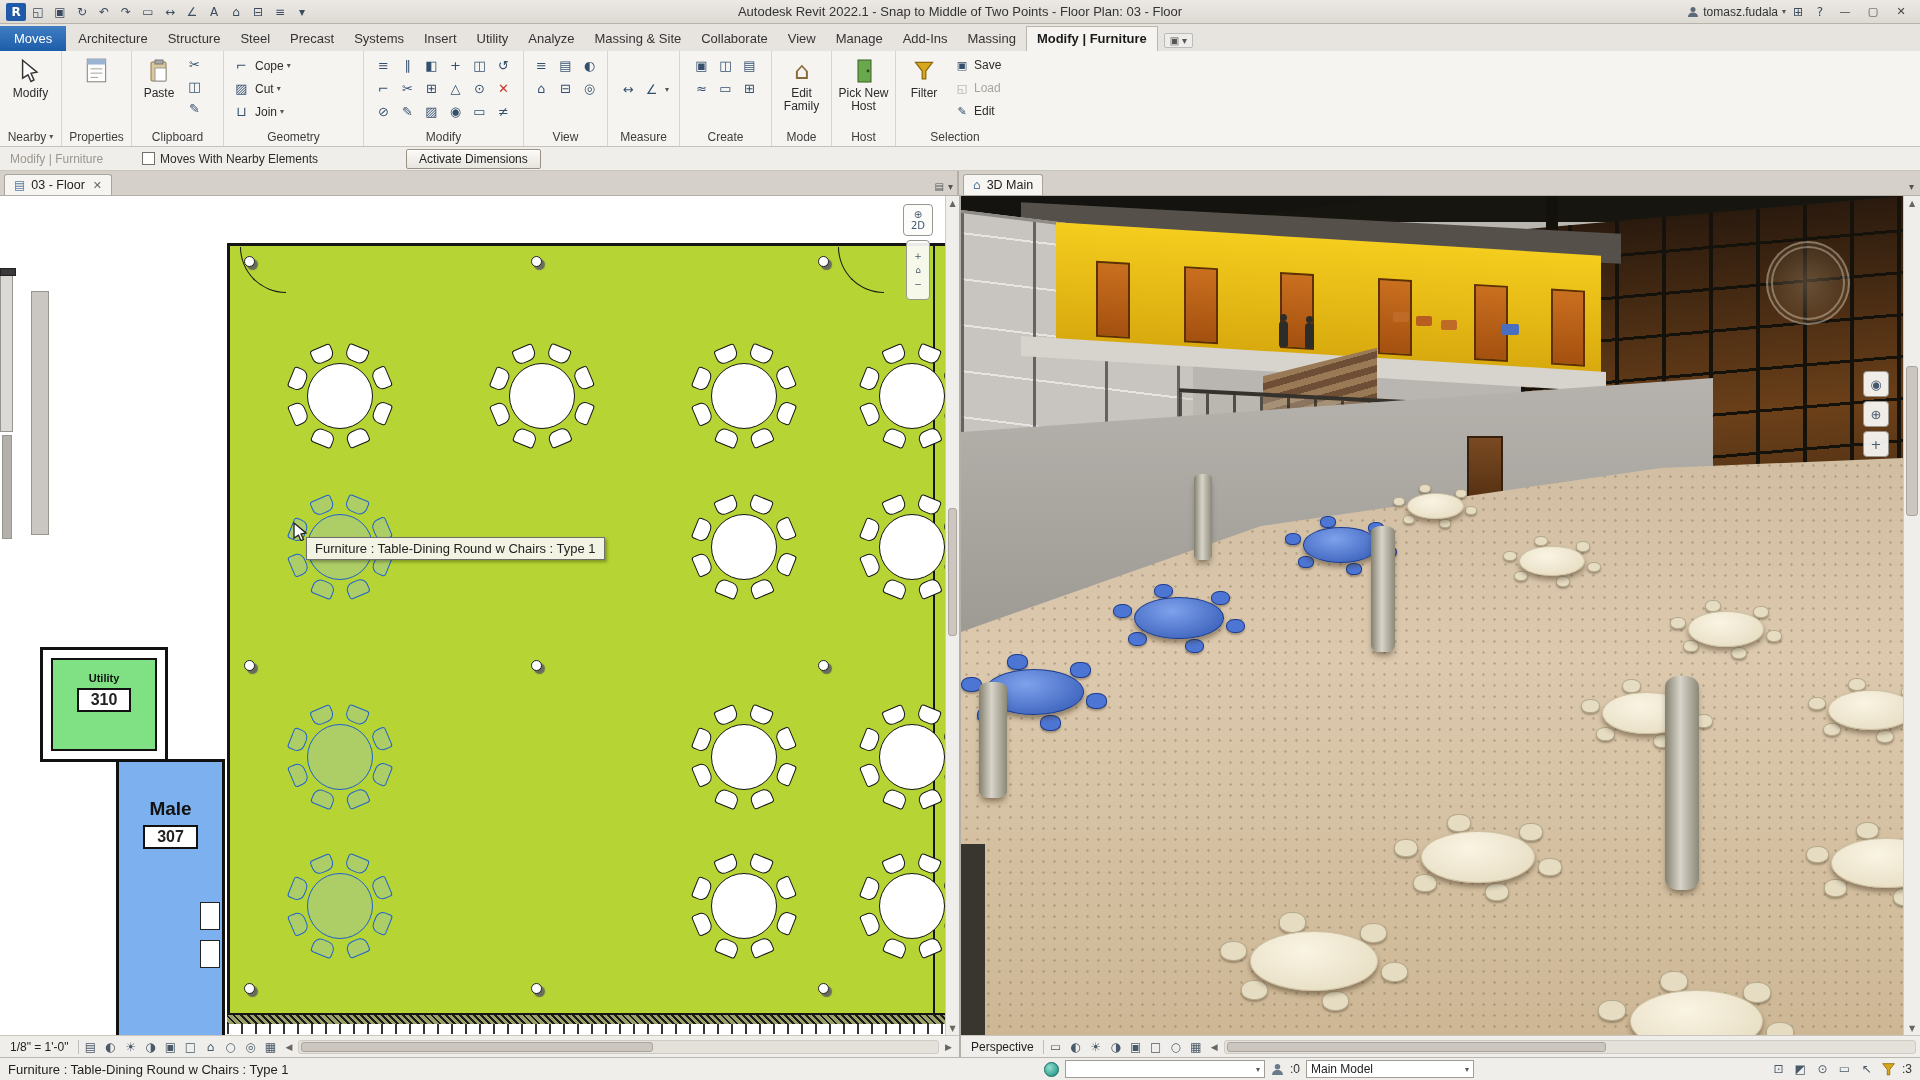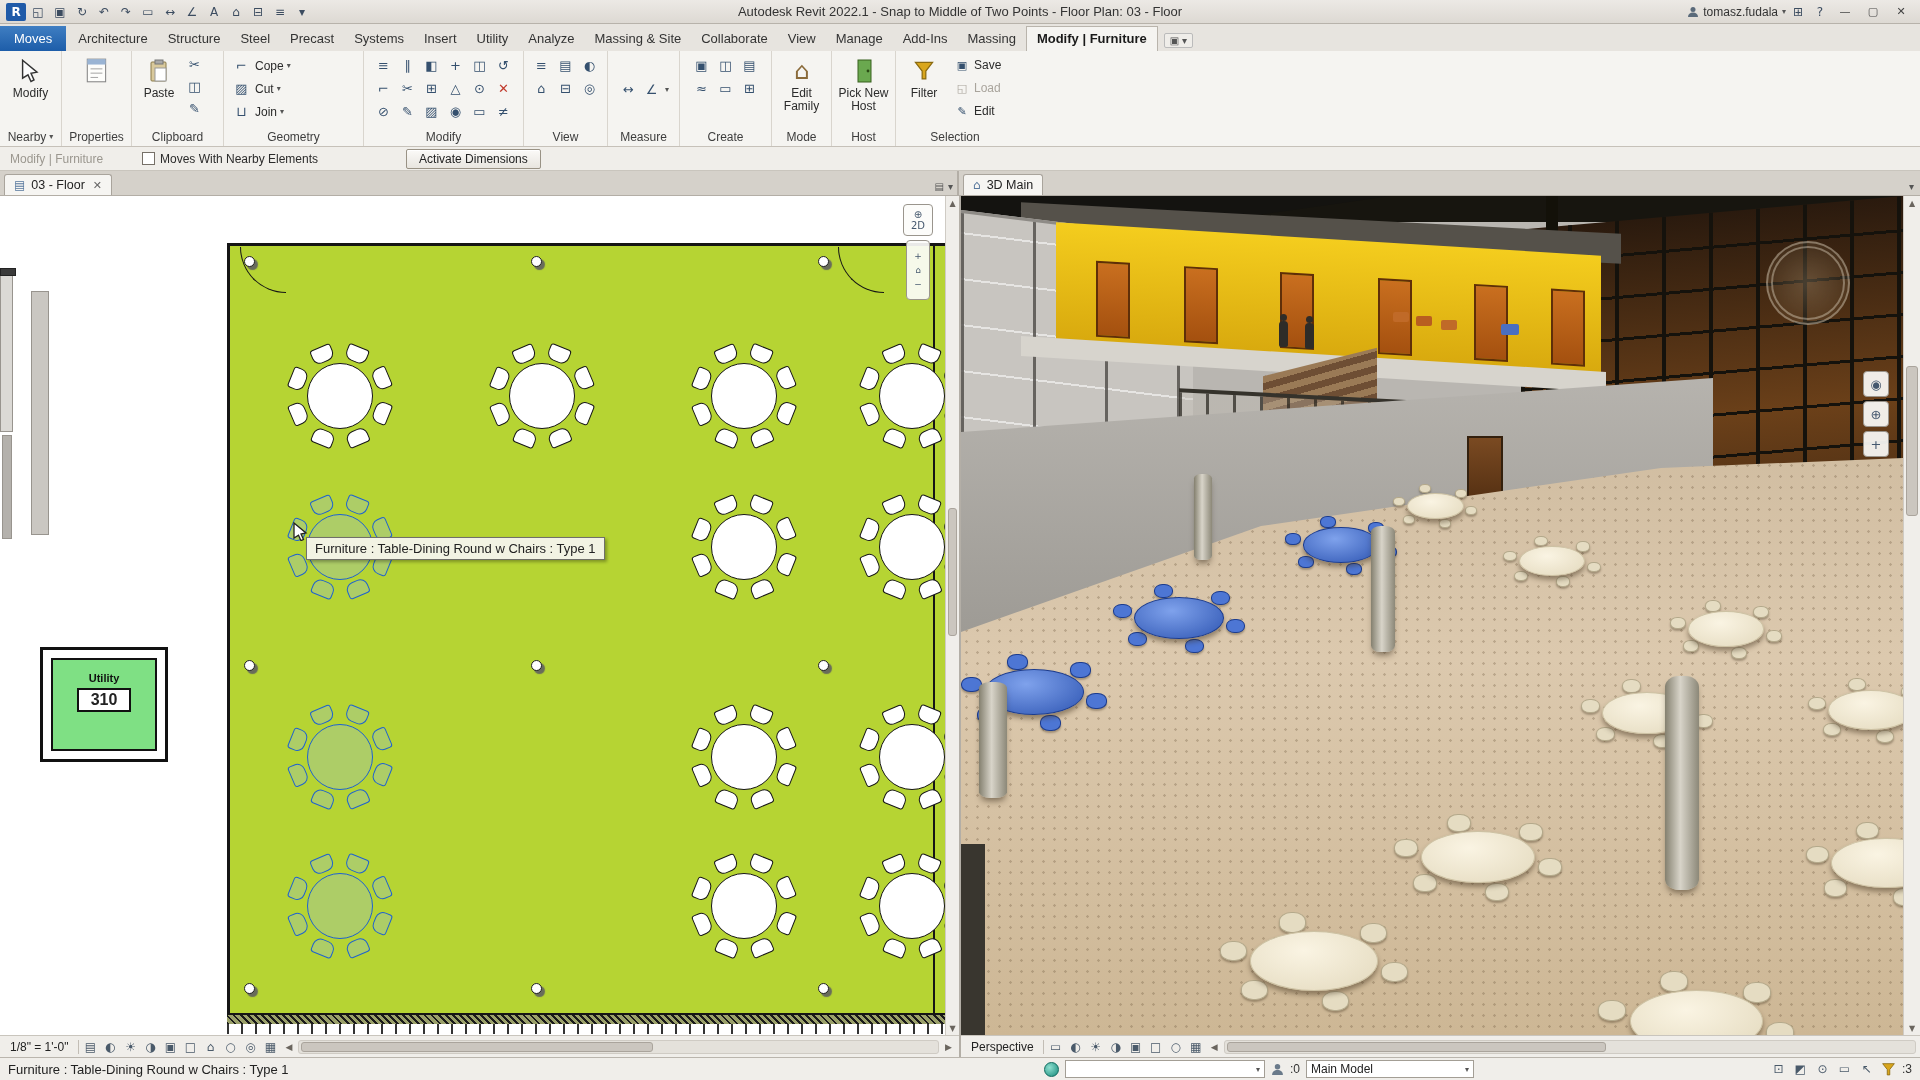--- a/index.html
+++ b/index.html
@@ -449,20 +449,28 @@
     <i class="gstrip" style="left:31px;top:95px;width:18px;height:244px;background:#cac7c2"></i>
     <i class="gstrip" style="left:2px;top:239px;width:10px;height:104px;background:#b4b1ac"></i>
     <i class="gstrip" style="left:0;top:72px;width:16px;height:8px;background:#3a3a3a;border-color:#222"></i>
 
     <div id="utility-room">
       <div id="utility-inner">
         <span class="room-name" style="font-size:11px">Utility</span>
         <span class="room-num">310</span>
       </div>
     </div>
+    <div id="male-room">
+      <div class="room-label-wrap">
+        <span class="room-name">Male</span>
+        <span class="room-num">307</span>
+      </div>
+      <i class="fixture" style="right:2px;top:140px"></i>
+      <i class="fixture" style="right:2px;top:178px"></i>
+    </div>
 
     <div id="plan-tooltip">Furniture : Table-Dining Round w Chairs : Type 1</div>
     <div id="plan-cursor">
       <svg width="17" height="19" viewBox="0 0 17 19">
           <path d="M2,1 L14,11 L9,12 L11.5,17.5 L9,18.7 L6.5,13.2 L2,16 Z" fill="#fff" stroke="#222" stroke-width="1.3"></path>
         </svg>
     </div>
 
     <div class="navbox" style="left:903px;top:8px;width:30px;height:32px;font-size:10px">
         <span>⊕</span>

